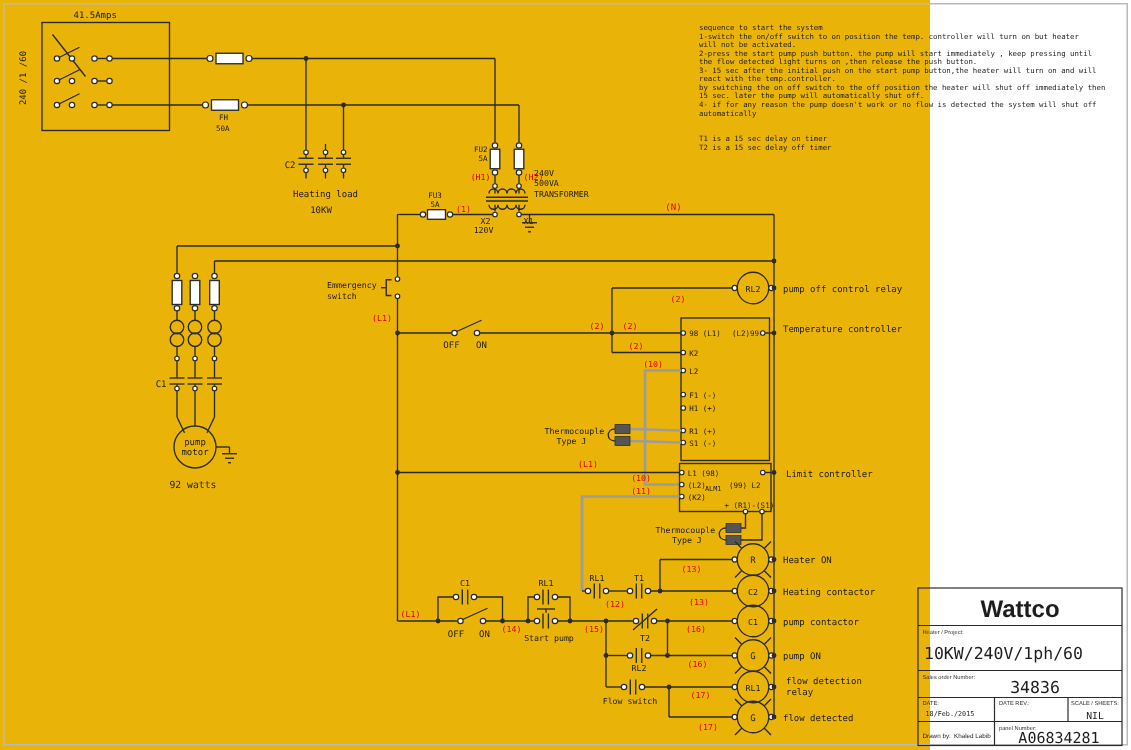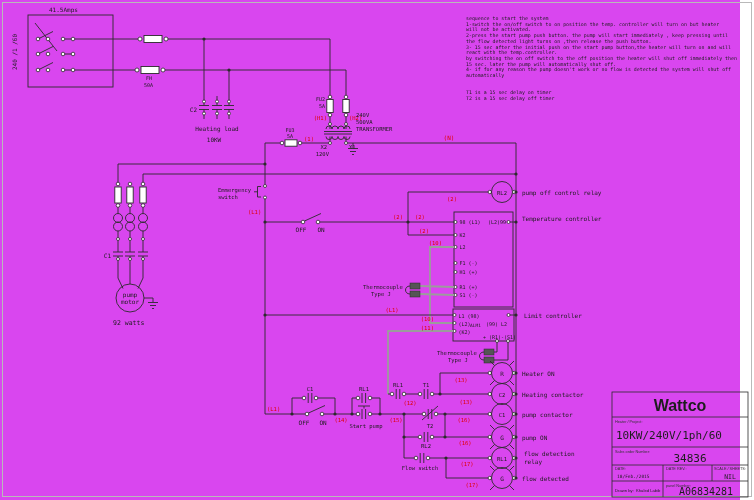--- a/index.html
+++ b/index.html
@@ -1,16 +1,16 @@
 <!DOCTYPE html>
 <html><head>
 <meta charset="utf-8">
 <style>
   html,body{margin:0;padding:0;background:#ffffff;}
-  .page{position:relative;width:740px;height:500px;background:#d946ef;font-family:"DejaVu Sans Mono",monospace;}
+  .page{position:relative;width:620px;height:500px;background:#eab308;font-family:"DejaVu Sans Mono",monospace;}
   svg{display:block;}
   text{fill:#1d1d1d;font-family:"DejaVu Sans Mono",monospace;}
   .r{fill:#e00000;}
   .s38{font-size:3.8px;font-family:"Liberation Sans",sans-serif;fill:#333;}
   .s42{font-size:4.2px;font-family:"Liberation Sans",sans-serif;fill:#222;}
   .s45{font-size:4.5px;}
   .s49{font-size:4.9px;}
   .s5{font-size:5px;}
   .s55{font-size:5.5px;}
   .s6{font-size:6px;}

